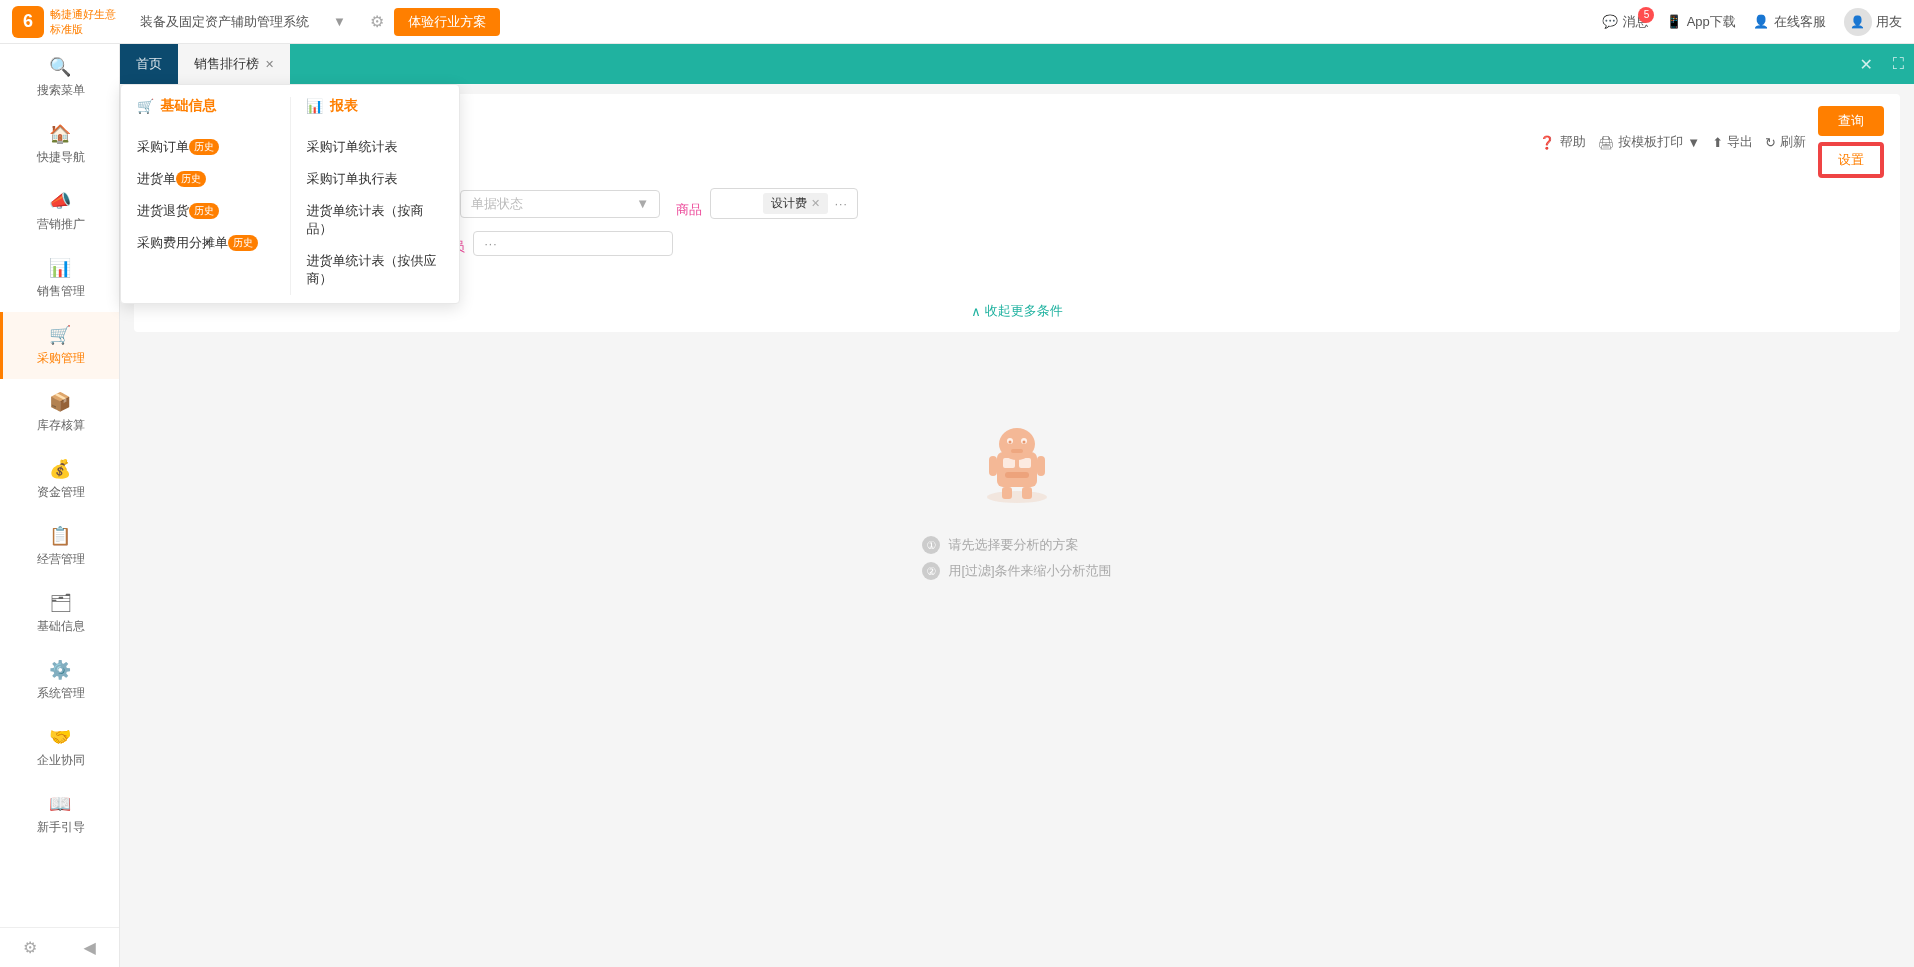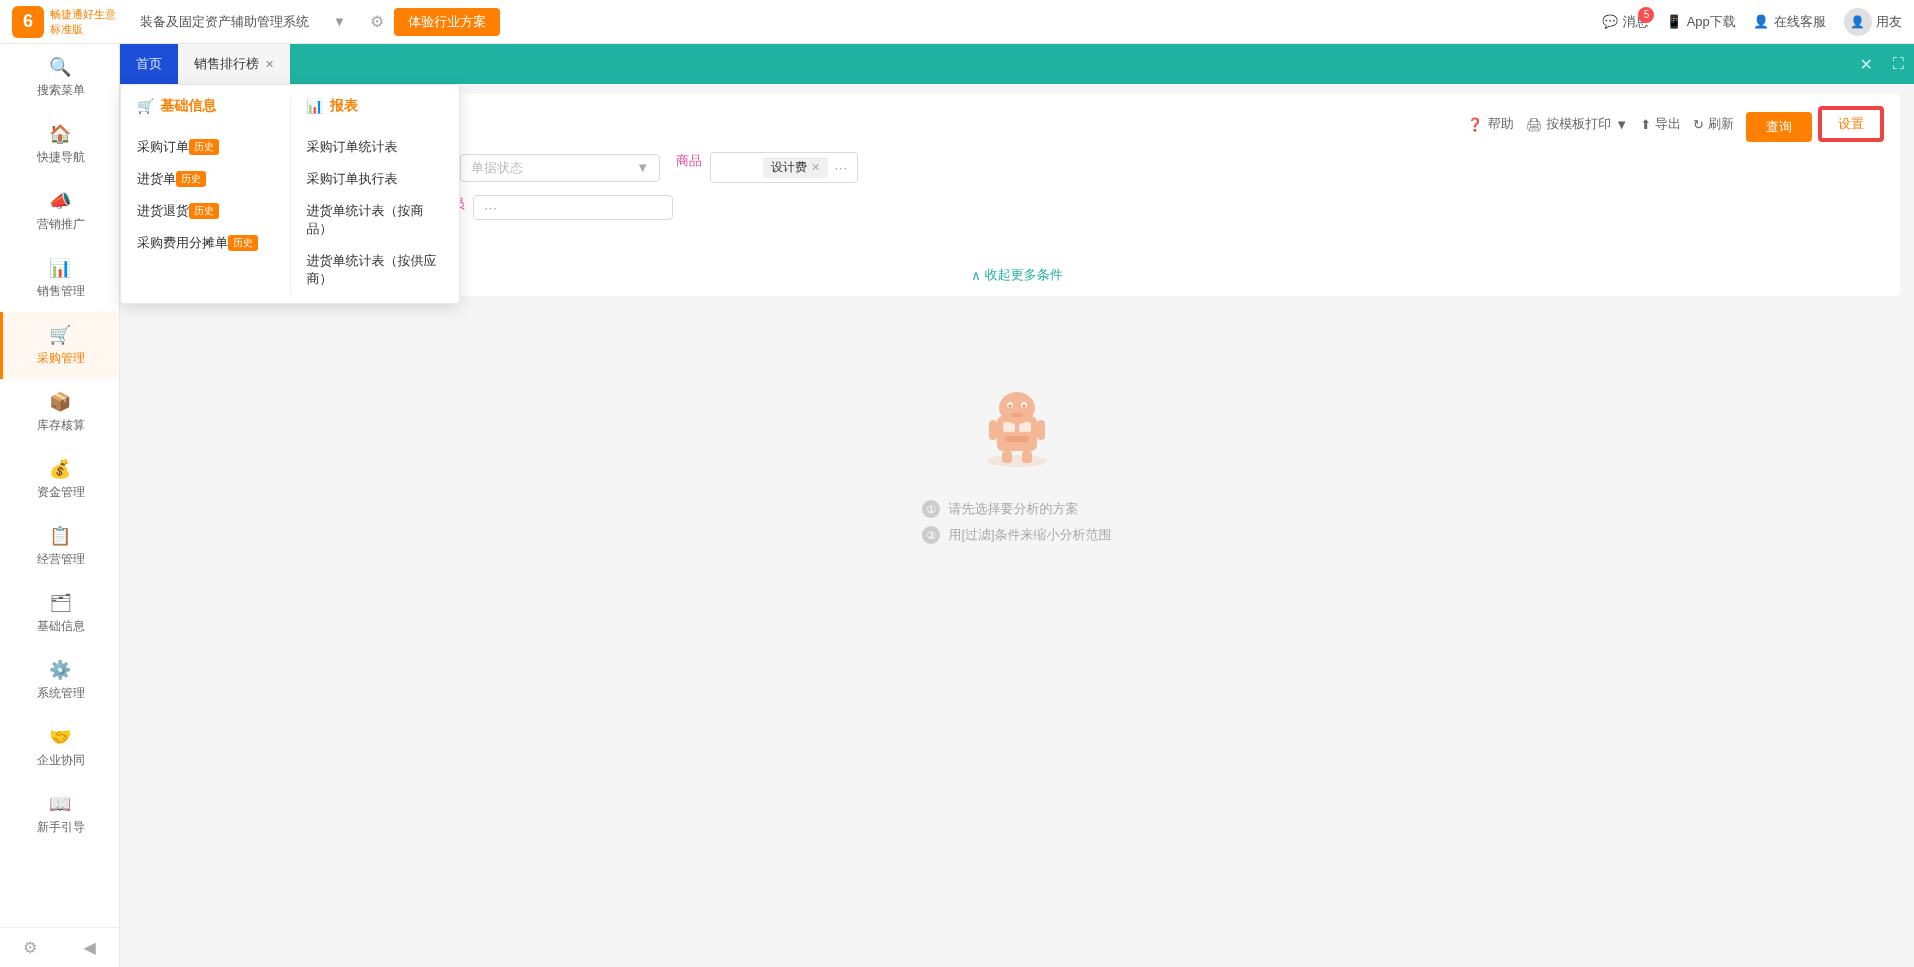--- a/index.html
+++ b/index.html
@@ -128,21 +128,21 @@
     }
     .tab {
       height: 40px;
       display: flex; align-items: center;
       padding: 0 16px;
       cursor: pointer;
       font-size: 13px;
       color: rgba(255,255,255,0.85);
       gap: 6px;
     }
-    .tab.home { background: #1d4ed8; }
+    .tab.home { background: #0c4a6e; }
     .tab.active-tab {
       background: #f5f5f5;
       color: #333;
     }
     .tab-close {
       font-size: 11px; color: #888; cursor: pointer;
     }
     .tabbar-close-btn {
       margin-left: auto;
       color: rgba(255,255,255,0.8);
@@ -193,21 +193,21 @@
       background: #fff; color: #ff7f00; border: 4px solid #ef4444;
       padding: 5px 16px; border-radius: 4px; cursor: pointer;
       font-size: 13px;
     }
     .filter-row {
       display: flex; align-items: center; gap: 16px;
       margin-bottom: 10px;
       flex-wrap: wrap;
     }
     .filter-item {
-      display: flex; align-items: flex-start; gap: 8px;
+      display: flex; align-items: flex-end; gap: 8px;
     }
     .filter-label { color: #ec4899; white-space: nowrap; font-size: 13px; }
     .filter-value {
       border: 1px solid #d9d9d9; border-radius: 4px;
       padding: 4px 10px; font-size: 13px; color: #333;
       background: #fff; cursor: pointer;
       display: flex; align-items: center; gap: 6px;
     }
     .filter-value.wide { min-width: 200px; }
     .filter-tag {
@@ -277,26 +277,26 @@
       padding-bottom: 6px;
     }
     .dropdown-item {
       display: flex; align-items: center; 
       padding: 7px 0;
       cursor: pointer; color: #333; font-size: 13px;
       border-radius: 3px;
     }
     .history-tag {
       background: #ff7f00; color: #fff; font-size: 10px;
-      padding: 1px 5px; border-radius: 3px;
+      padding: 1px 5px; border-radius: 8px;
     }
 
     
     .query-actions {
-      display: flex; gap: 6px; align-items: flex-end;
+      display: flex; flex-direction: column; gap: 6px; align-items: center;
     }
   </style>
 </head>
 <body>
 
 <div class="topbar">
   <div class="topbar-logo">
     <div class="logo-icon">
       <span>6</span>
     </div>

